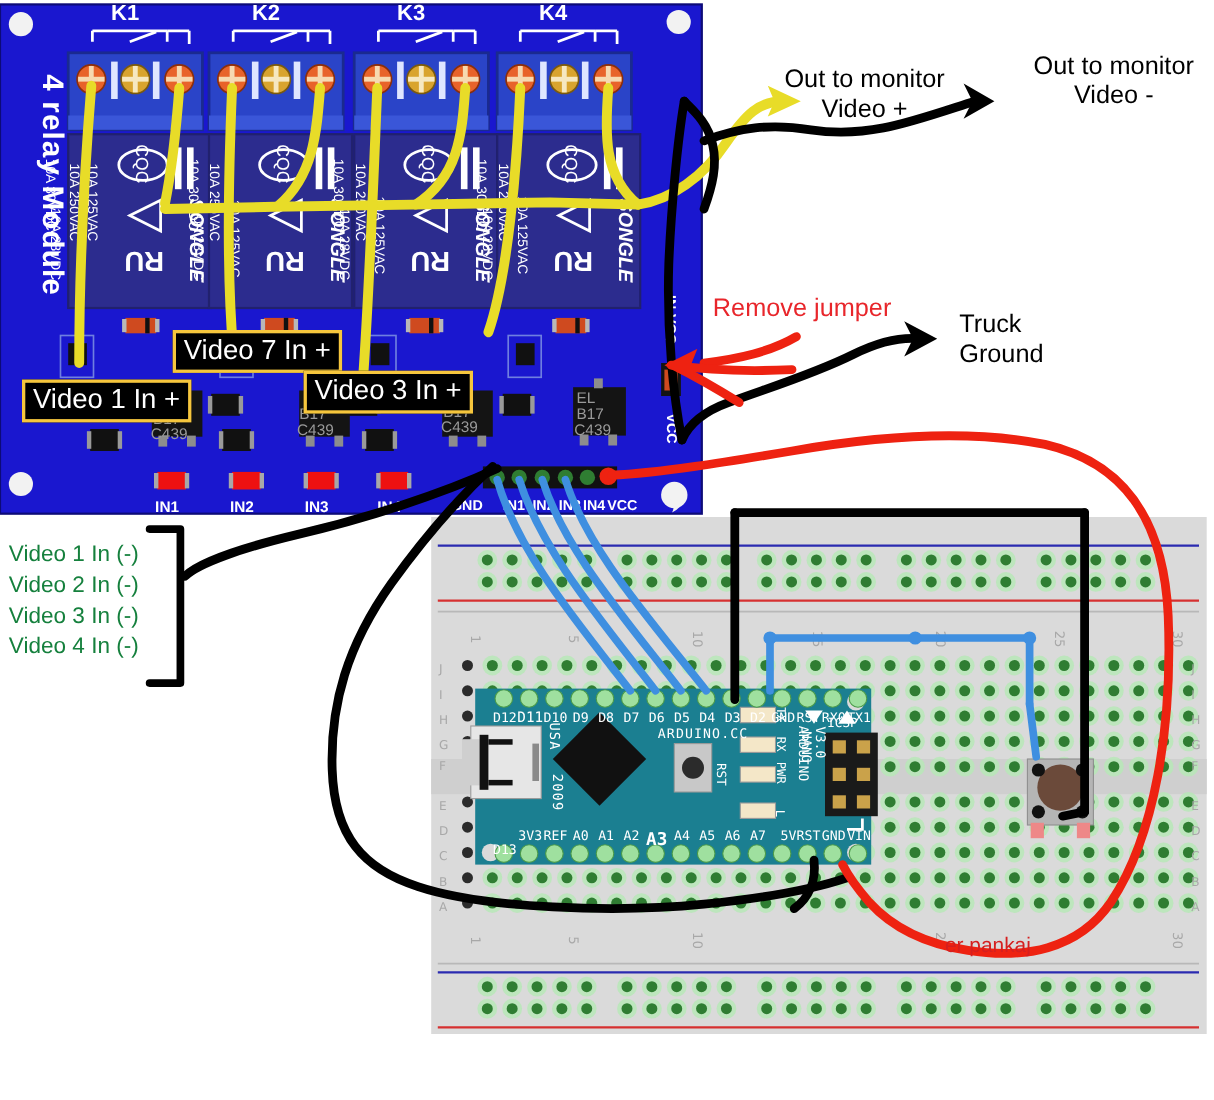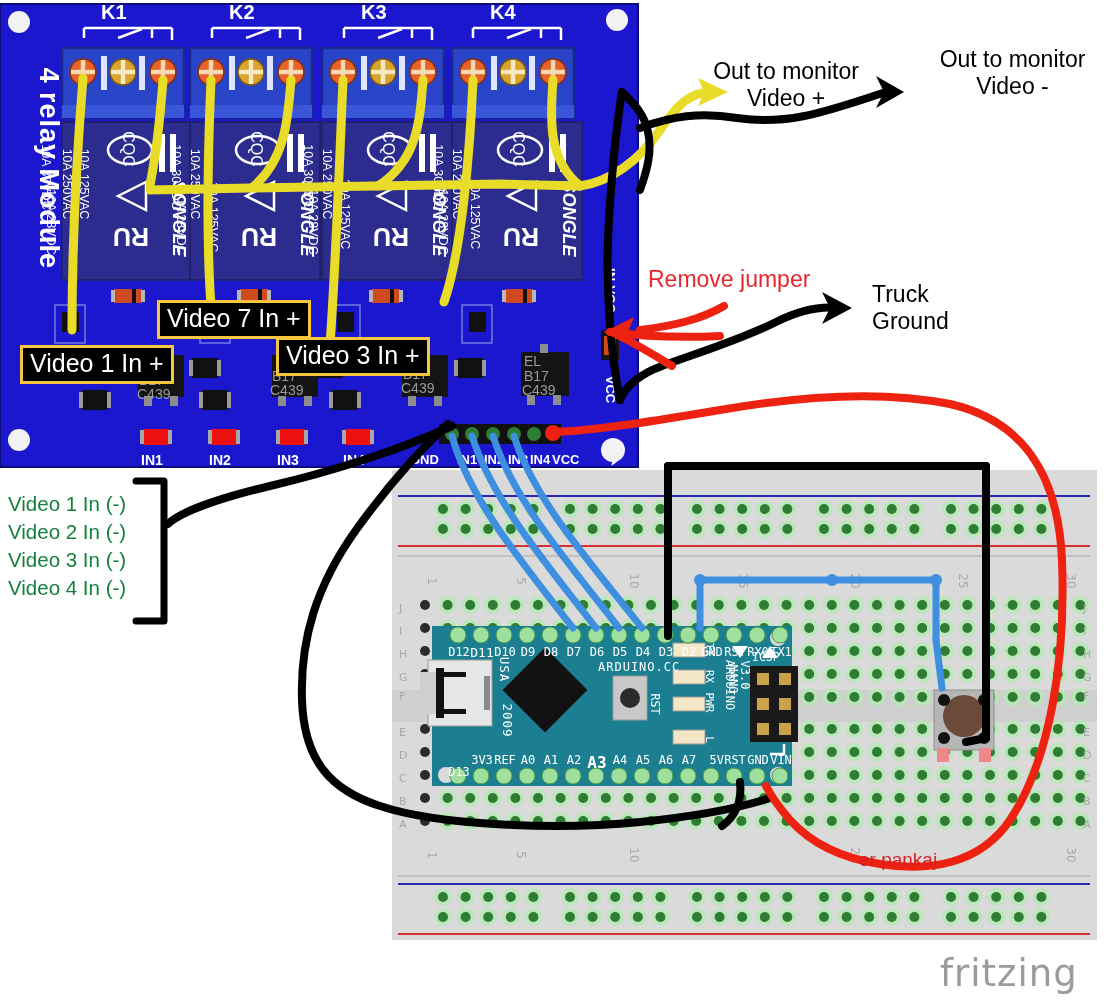--- a/index.html
+++ b/index.html
@@ -1337,15 +1337,14 @@
   <div class="txt annot-red" style="left:648px;top:266px;">Remove jumper</div>
   <div class="txt annot-black" style="left:872px;top:281px;text-align:left;width:130px;">Truck
 Ground</div>
 
   <div class="txt lbl-left" style="left:8px;top:492px;">Video 1 In (-)</div>
   <div class="txt lbl-left" style="left:8px;top:520px;">Video 2 In (-)</div>
   <div class="txt lbl-left" style="left:8px;top:548px;">Video 3 In (-)</div>
   <div class="txt lbl-left" style="left:8px;top:576px;">Video 4 In (-)</div>
 
   <div class="txt pankaj" style="left:859px;top:849px;">er pankaj</div>
-  <div class="txt fritz" style="left:940px;top:952px;">fritzing</div>
 
 </div>
 
 </body></html>

